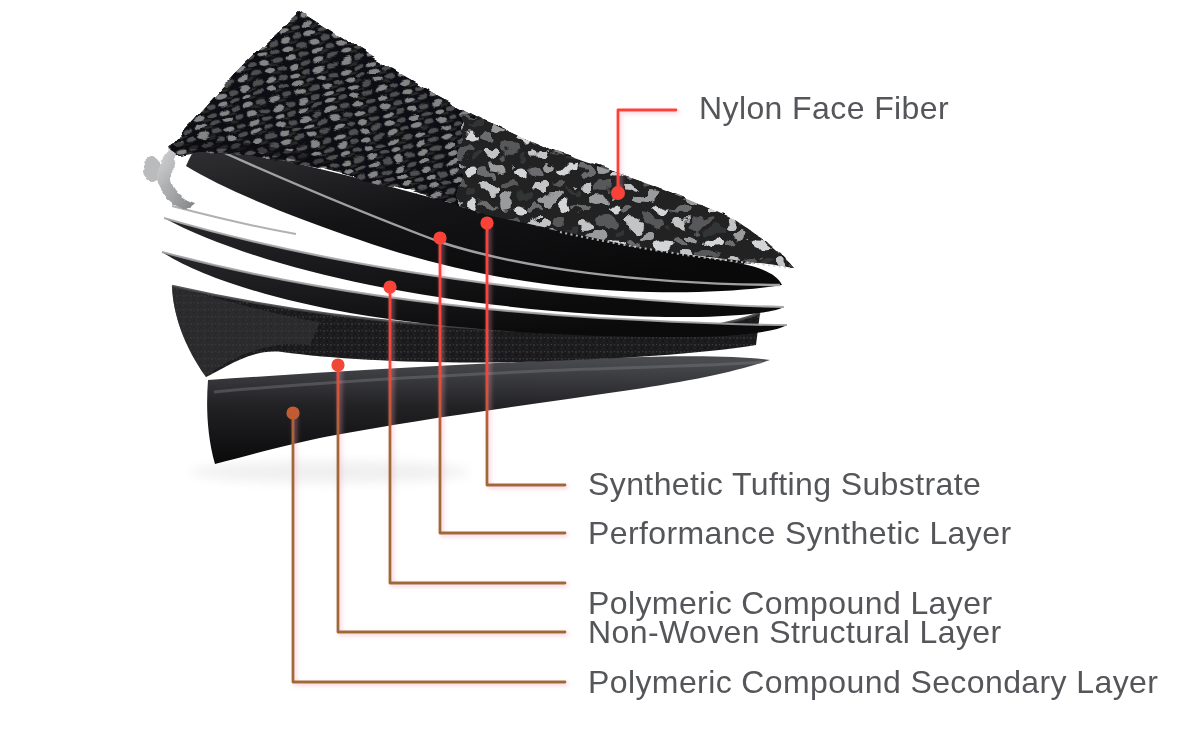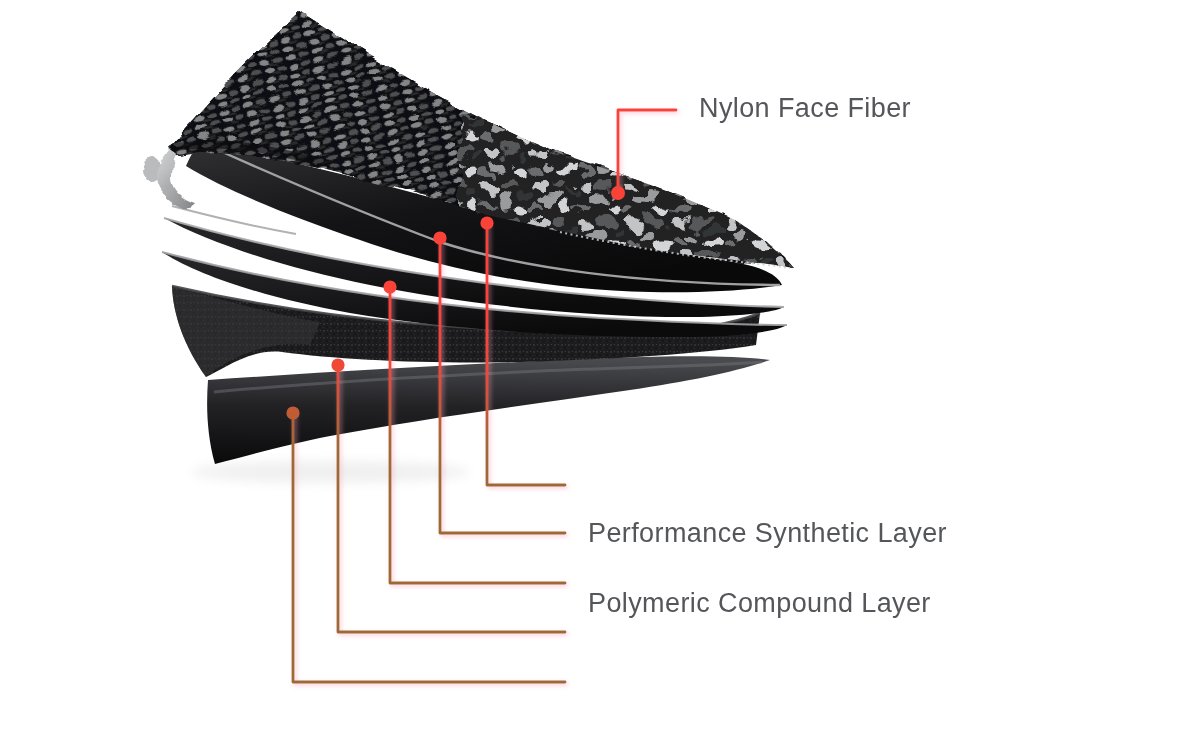--- a/index.html
+++ b/index.html
@@ -5,21 +5,21 @@
   html,body{margin:0;padding:0;background:#fff;}
   .stage{
     position:relative;width:1178px;height:753px;overflow:hidden;
     background:var(--background,#ffffff);
     font-family:"Liberation Sans",sans-serif;
   }
   .art{position:absolute;left:0;top:0;width:1178px;height:753px;}
   .label{
     position:absolute;
     color:var(--label-text,#55565a);
-    font-size:27px;line-height:31px;letter-spacing:.4px;
+    font-size:32px;line-height:31px;letter-spacing:.4px;
     white-space:nowrap;font-weight:400;
   }
   .lbl-nylon{left:699px;top:93px;}
   .lbl-sts{left:588px;top:469px;}
   .lbl-ppl{left:588px;top:518px;}
   .lbl-pcl{left:588px;top:568px;margin-top:20px;}
   .lbl-nwsl{left:588px;top:617px;}
   .lbl-pcsl{left:588px;top:667px;}
 </style>
 </head>
@@ -172,16 +172,19 @@
       <circle cx="618" cy="193" r="7" fill="#fa4338"></circle>
       <circle cx="487" cy="223" r="6.6"></circle>
       <circle cx="440" cy="238" r="6.6"></circle>
       <circle cx="390" cy="287" r="6.6"></circle>
       <circle cx="338" cy="365" r="6.6"></circle>
       <circle cx="293" cy="413" r="6.6"></circle>
     </g>
   </svg>
 
   <div class="label lbl-nylon">Nylon Face Fiber</div>
+  <div class="label lbl-sts">Synthetic Tufting Substrate</div>
   <div class="label lbl-ppl">Performance Synthetic Layer</div>
   <div class="label lbl-pcl">Polymeric Compound Layer</div>
+  <div class="label lbl-nwsl">Non-Woven Structural Layer</div>
+  <div class="label lbl-pcsl">Polymeric Compound Secondary Layer</div>
 
 </div>
 
 </body></html>

